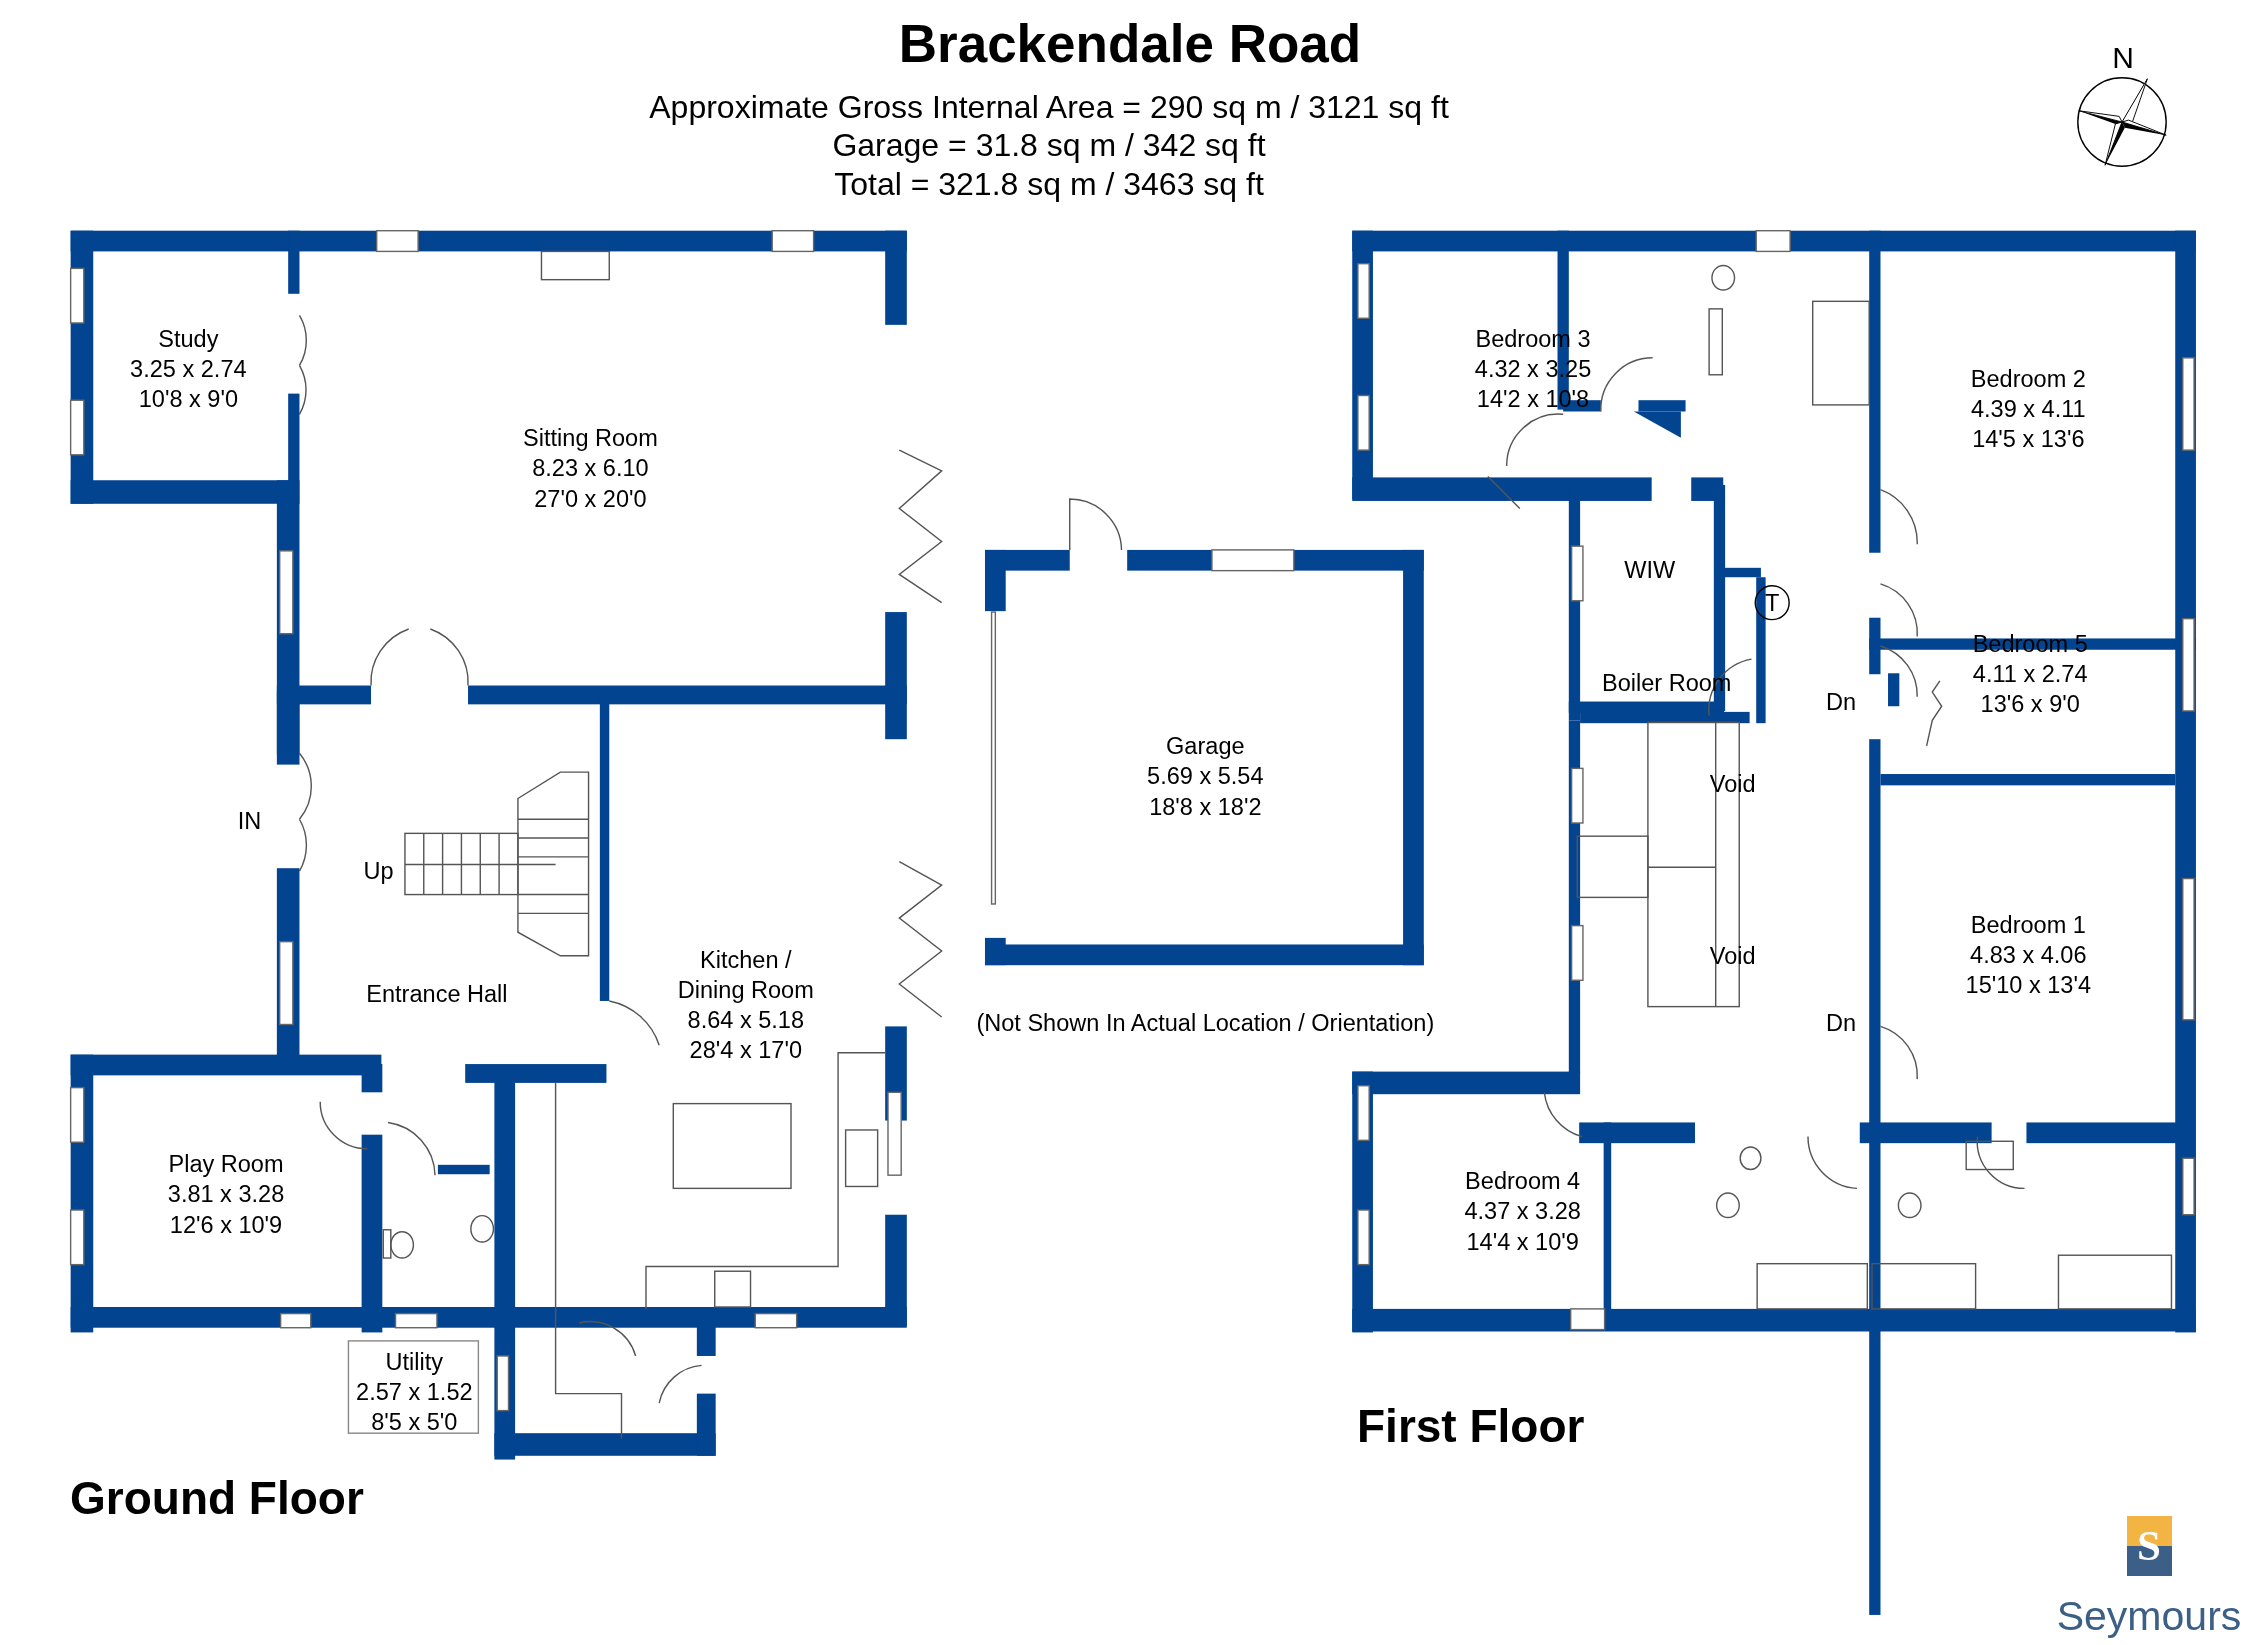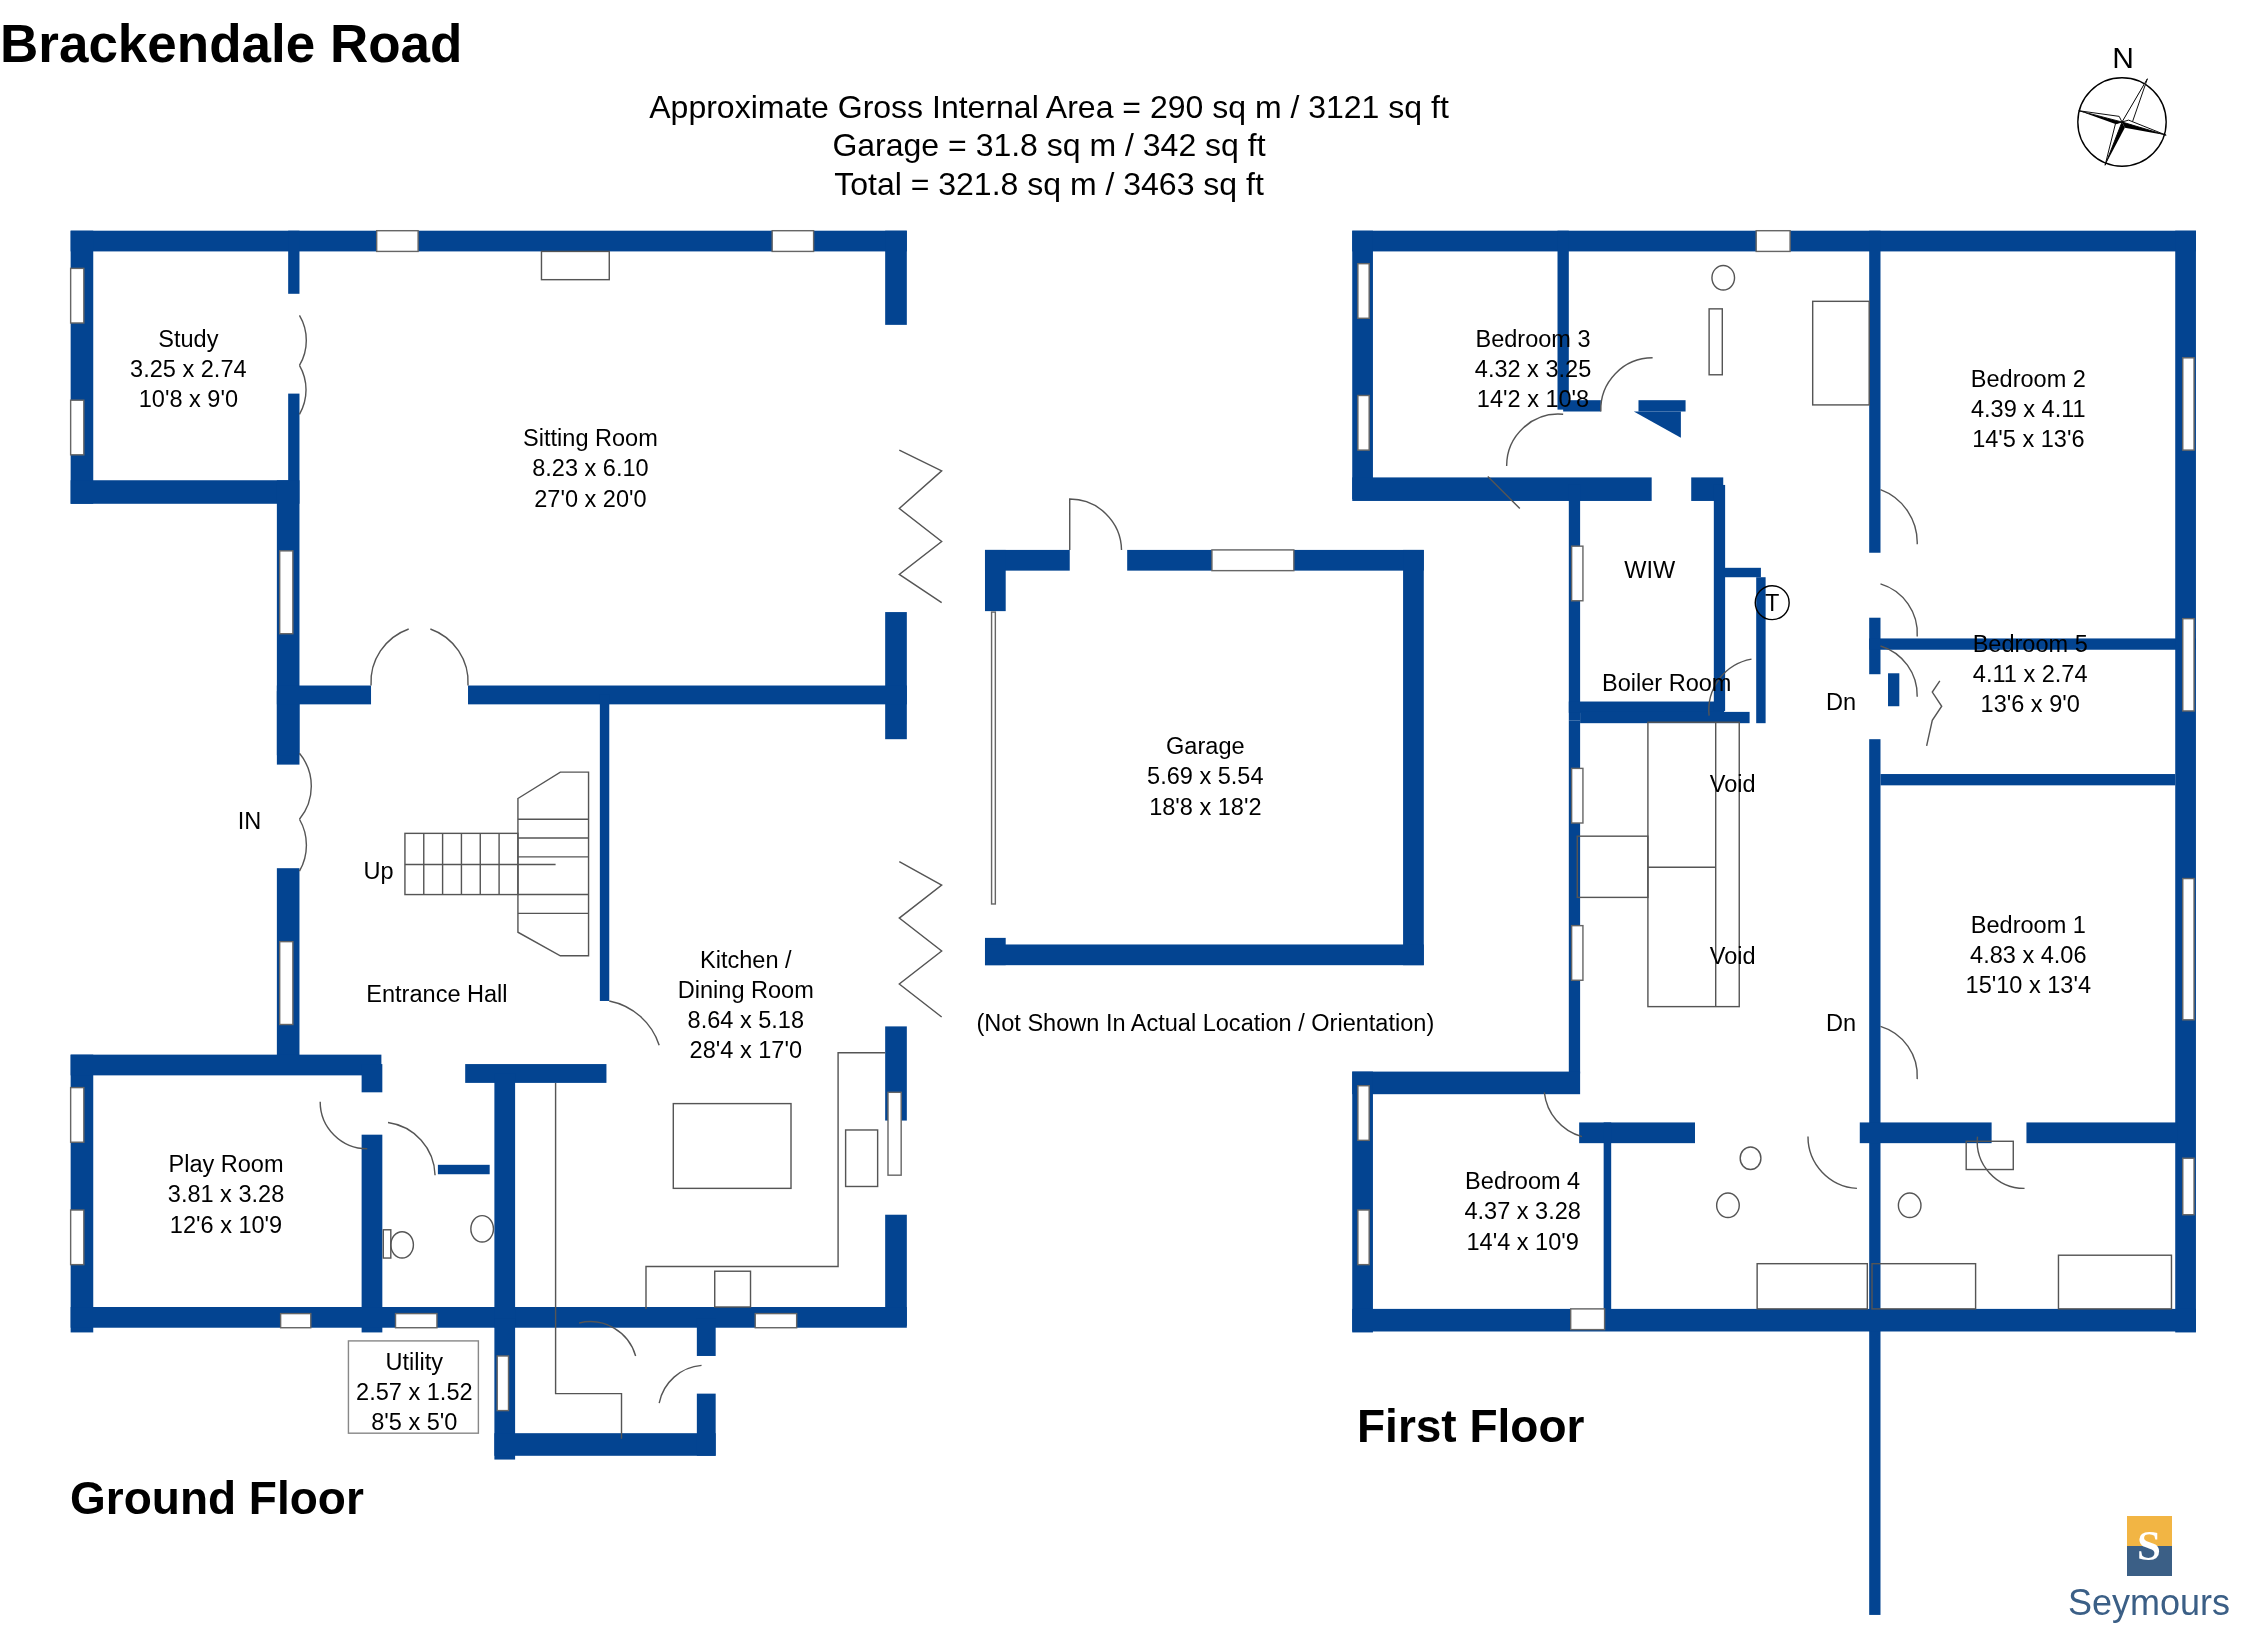--- a/index.html
+++ b/index.html
@@ -1,31 +1,31 @@
 <!DOCTYPE html>
 <html style="font-size:15px"><head>
 <meta charset="utf-8">
 <style>
   html,body{margin:0;padding:0;background:#fff;}
   body{width:2260px;height:1646px;position:relative;overflow:hidden;font-family:"Liberation Sans",sans-serif;color:#000;}
-  .title{position:absolute;left:0;width:2260px;top:13px;font-weight:bold;font-size:53px;}
+  .title{position:absolute;left:0;width:2260px;top:13px;text-align:center;font-weight:bold;font-size:53px;}
   .sub{position:absolute;left:0;width:2098px;text-align:center;font-size:32px;}
   .floor-label{position:absolute;font-weight:bold;font-size:46px;}
   .footer{position:absolute;left:0;width:2260px;text-align:center;font-size:25.4px;line-height:34px;top:1537px;}
   svg.plan{position:absolute;left:0;top:0;}
   .wall{fill:#034491;}
   .rl{font-family:"Liberation Sans",sans-serif;font-size:25px;text-anchor:middle;fill:#000;}
   .thin{fill:none;stroke:#555;stroke-width:1.5;}
   .win{fill:#fff;stroke:#666;stroke-width:1.5;}
   .logo{position:absolute;left:2055px;top:1516px;width:188px;text-align:center;}
   .logo-box{width:45px;height:60px;margin:0 auto;position:relative;}
   .logo-top{height:30px;background:#f2b544;}
   .logo-bot{height:30px;background:#3b5f86;}
   .logo-s{position:absolute;left:0;top:0;width:45px;height:60px;line-height:60px;text-align:center;font-family:"Liberation Serif",serif;font-size:43px;color:#fff;font-weight:bold;}
-  .logo-name{font-size:36px;color:#3b5f86;margin-top:6px;}
+  .logo-name{font-size:41px;color:#3b5f86;margin-top:17px;}
   .compass{position:absolute;left:2070px;top:41px;width:104px;height:132px;}
 </style>
 </head>
 <body>
 
 <div class="title">Brackendale Road</div>
 <div class="sub" style="top:89px">Approximate Gross Internal Area = 290 sq m / 3121 sq ft</div>
 <div class="sub" style="top:127px">Garage = 31.8 sq m / 342 sq ft</div>
 <div class="sub" style="top:166px">Total = 321.8 sq m / 3463 sq ft</div>
 

